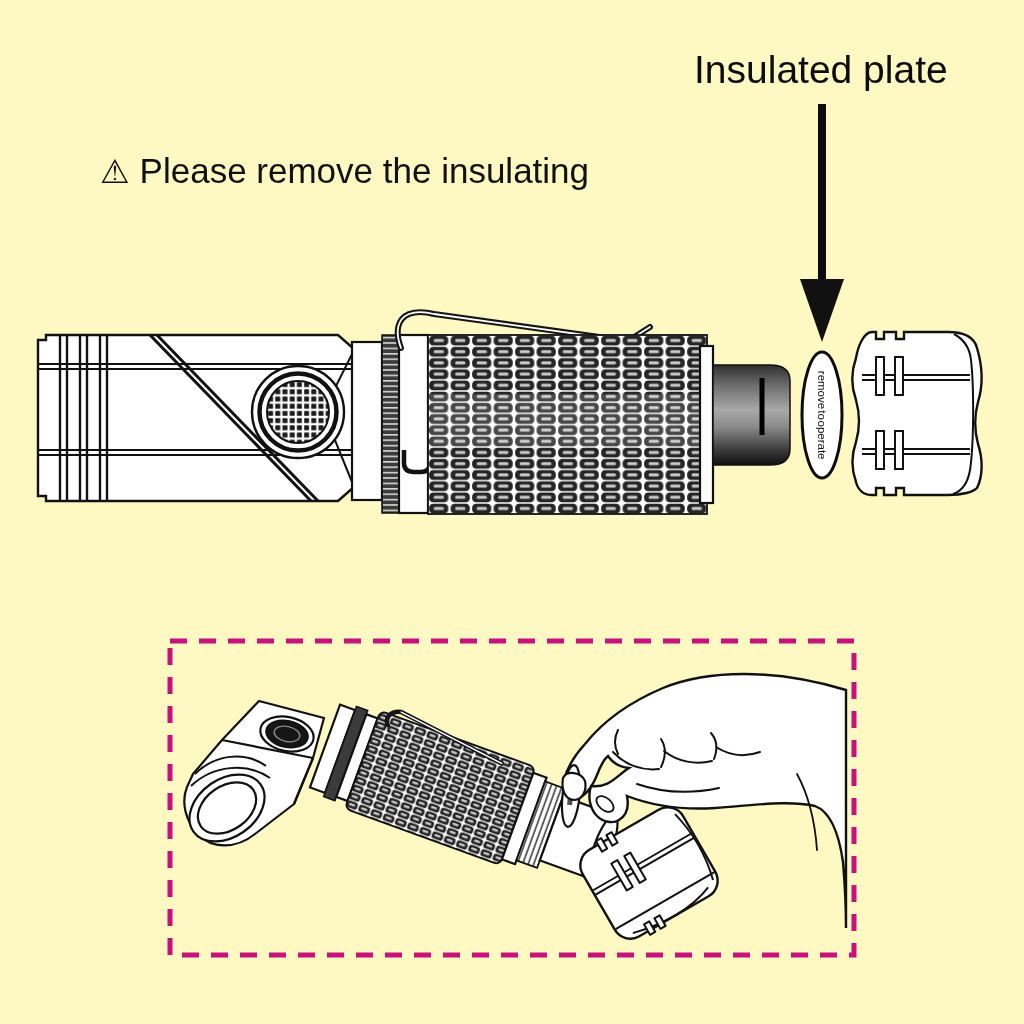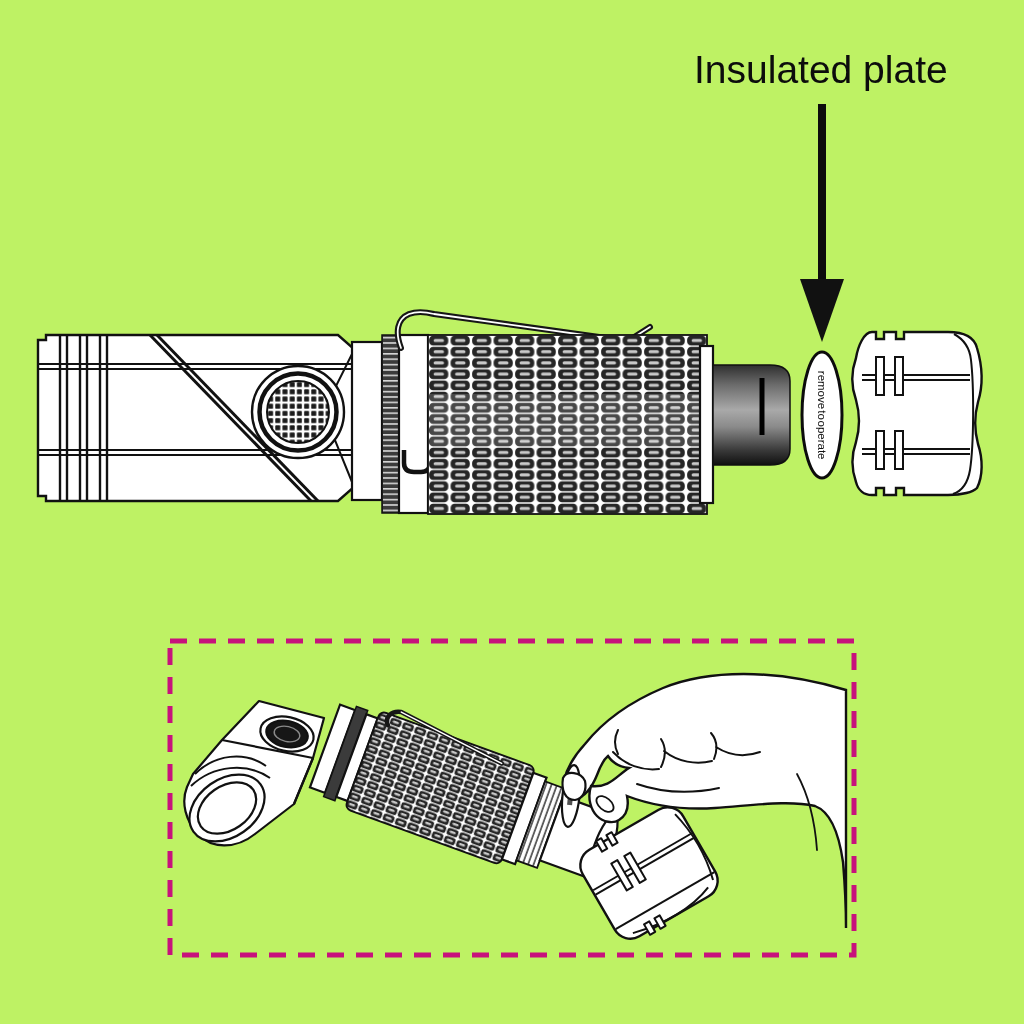--- a/index.html
+++ b/index.html
@@ -1,16 +1,16 @@
 <!DOCTYPE html>
 <html><head>
 <meta charset="utf-8">
 <style>
   html,body{margin:0;padding:0;background:#ffffff;}
-  .stage{position:relative;width:1024px;height:1024px;background:#bef264;overflow:hidden;
+  .stage{position:relative;width:1024px;height:1024px;background:#fef9c3;overflow:hidden;
          font-family:"Liberation Sans",sans-serif;color:#111;}
   .callout-label{position:absolute;left:694px;top:48px;font-size:39px;color:#0c0c0c;
          letter-spacing:0px;white-space:nowrap;}
   .callout-arrow{position:absolute;left:790px;top:98px;}
   .warning{position:absolute;left:100px;top:149px;font-size:35px;line-height:44px;color:#111;}
   .warning .w-icon{margin-right:10px;font-size:33px;}
   .exploded-svg{position:absolute;left:0;top:298px;}
   .panel{position:absolute;left:167px;top:638px;width:690px;height:320px;}
   .panel svg{position:absolute;left:0;top:0;}
   svg text{font-family:"Liberation Sans",sans-serif;}
@@ -20,20 +20,21 @@
 
 <div class="stage">
 
   <div class="callout-label">Insulated plate</div>
   <svg class="callout-arrow" width="64" height="248" viewBox="0 0 64 248">
     <line x1="32" y1="6" x2="32" y2="185" stroke="#0c0c0c" stroke-width="8"></line>
     <polygon points="10,181 54,181 32,244" fill="#111111"></polygon>
   </svg>
 
   <div class="warning">
+    <div><span class="w-icon">⚠</span><span>Please remove the insulating</span></div>
   </div>
 
   <svg class="exploded-svg" width="1024" height="235" viewBox="0 300 1024 235">
     <defs>
       <pattern id="waffle" x="267" y="383" width="7.2" height="7.2" patternUnits="userSpaceOnUse">
         <rect width="7.2" height="7.2" fill="#ffffff"></rect>
         <rect x="1.1" y="1.1" width="5" height="5" rx="0.8" fill="#1c1c1c"></rect>
       </pattern>
       <pattern id="knurl" x="428" y="337" width="21.5" height="11.2" patternUnits="userSpaceOnUse">
         <rect width="21.5" height="11.2" fill="#ffffff"></rect>

